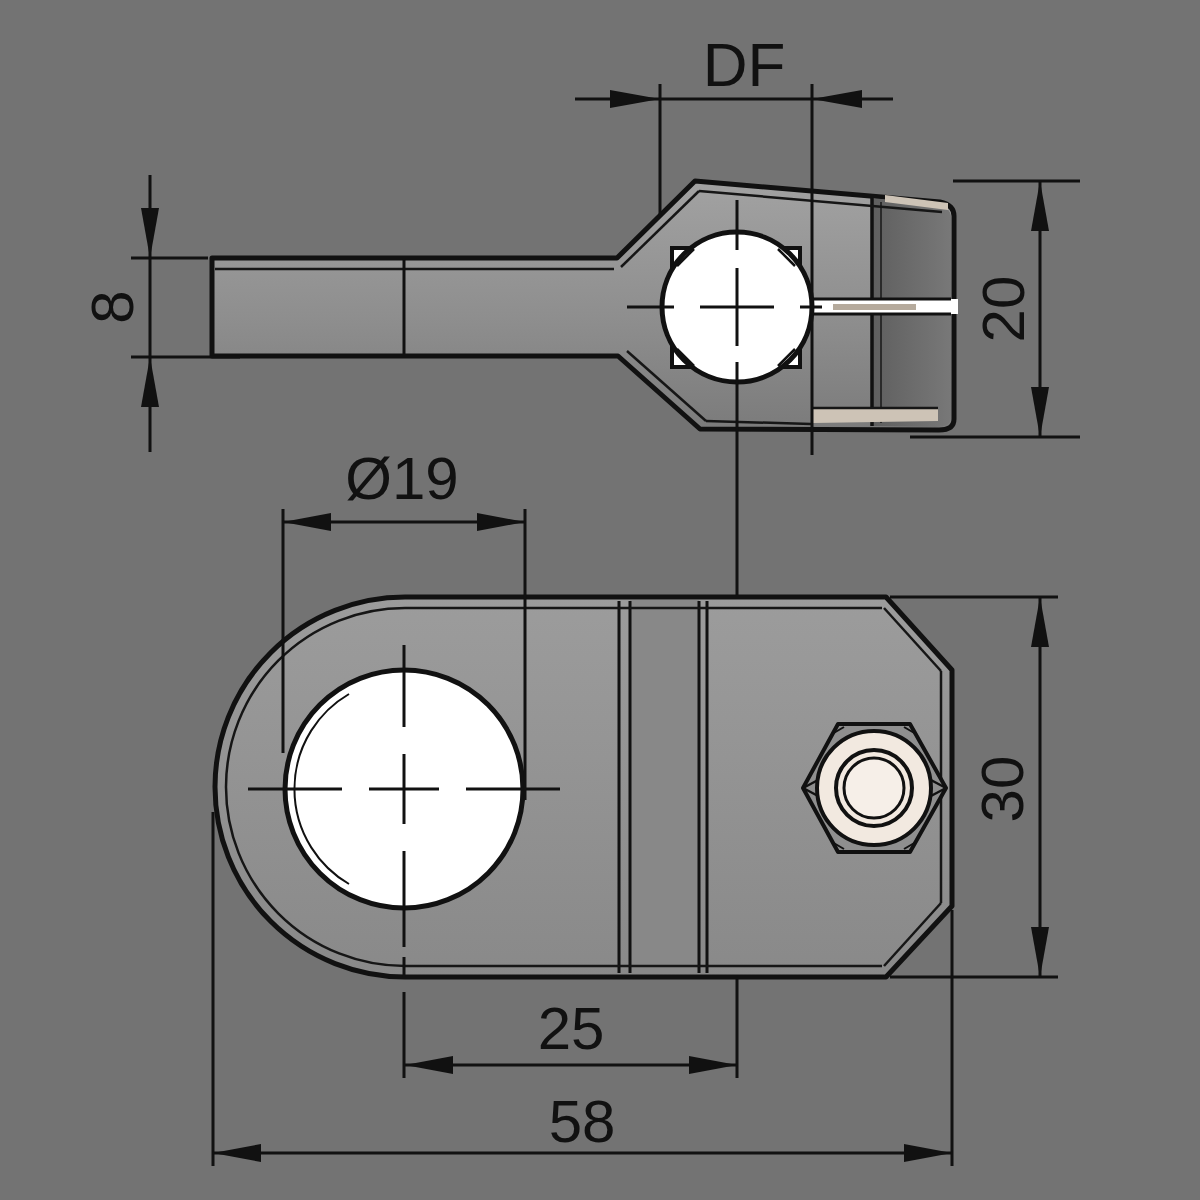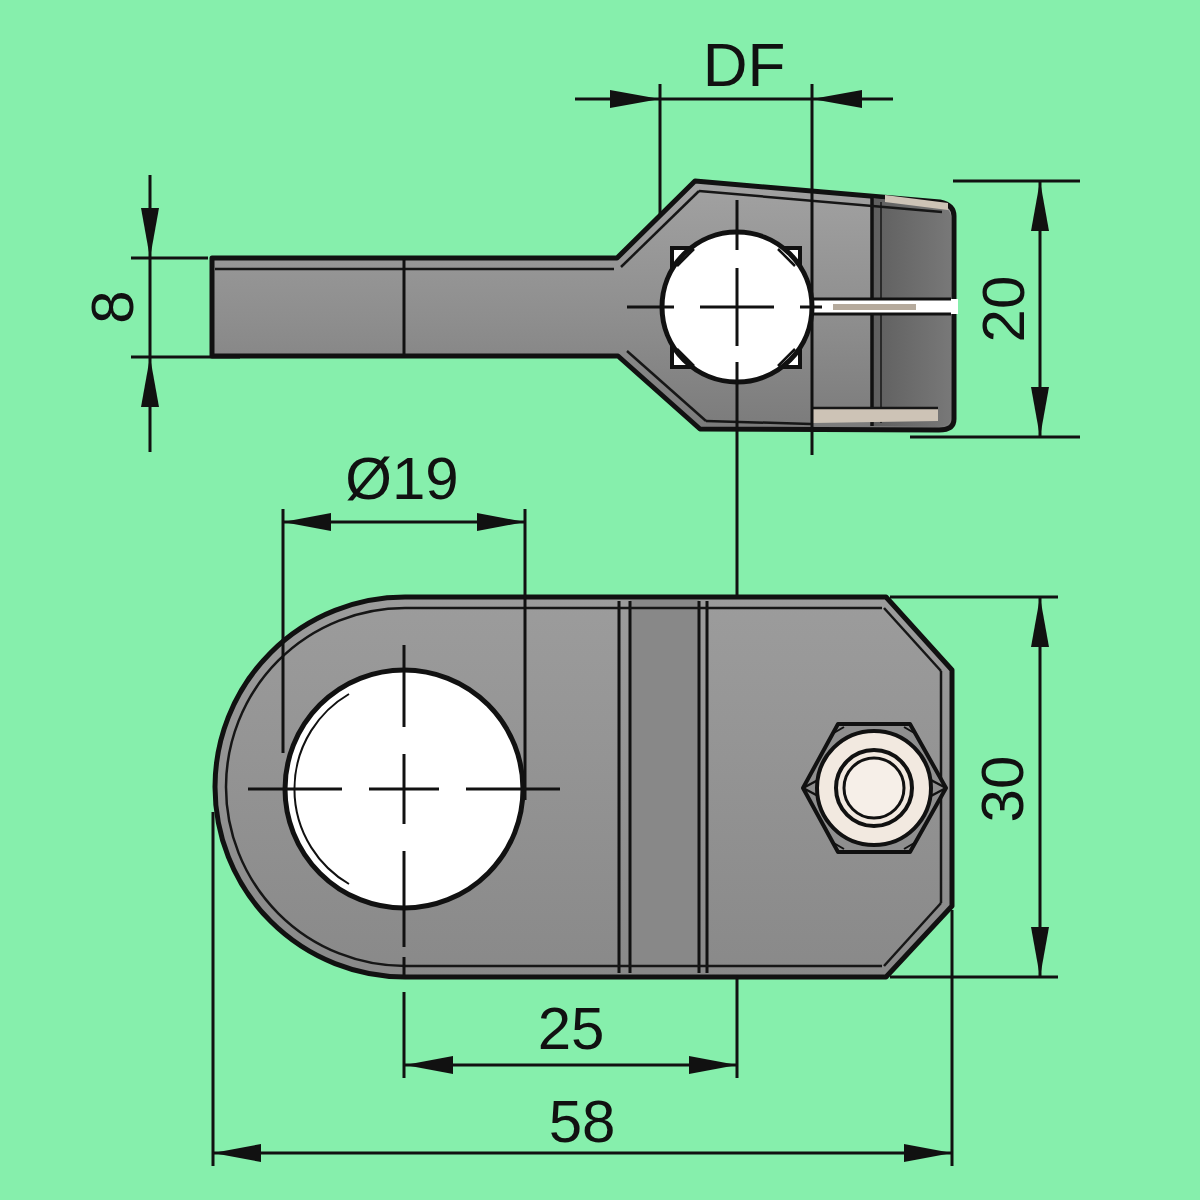--- a/index.html
+++ b/index.html
@@ -1,19 +1,19 @@
 <!DOCTYPE html>
 <html><head>
 <meta charset="utf-8">
 <style>
   html,body{margin:0;padding:0;background:#ffffff;}
   .sheet{
     position:relative;
     width:1200px;height:1200px;
-    background:#86efac;
+    background:#737373;
     font-family:"Liberation Sans", sans-serif;
     overflow:hidden;
   }
   svg{position:absolute;left:0;top:0;}
   text{
     font-family:"Liberation Sans", sans-serif;
     fill:#111111;
   }
   .dim-text{font-size:60px;}
   .dim-text-big{font-size:62px;}

